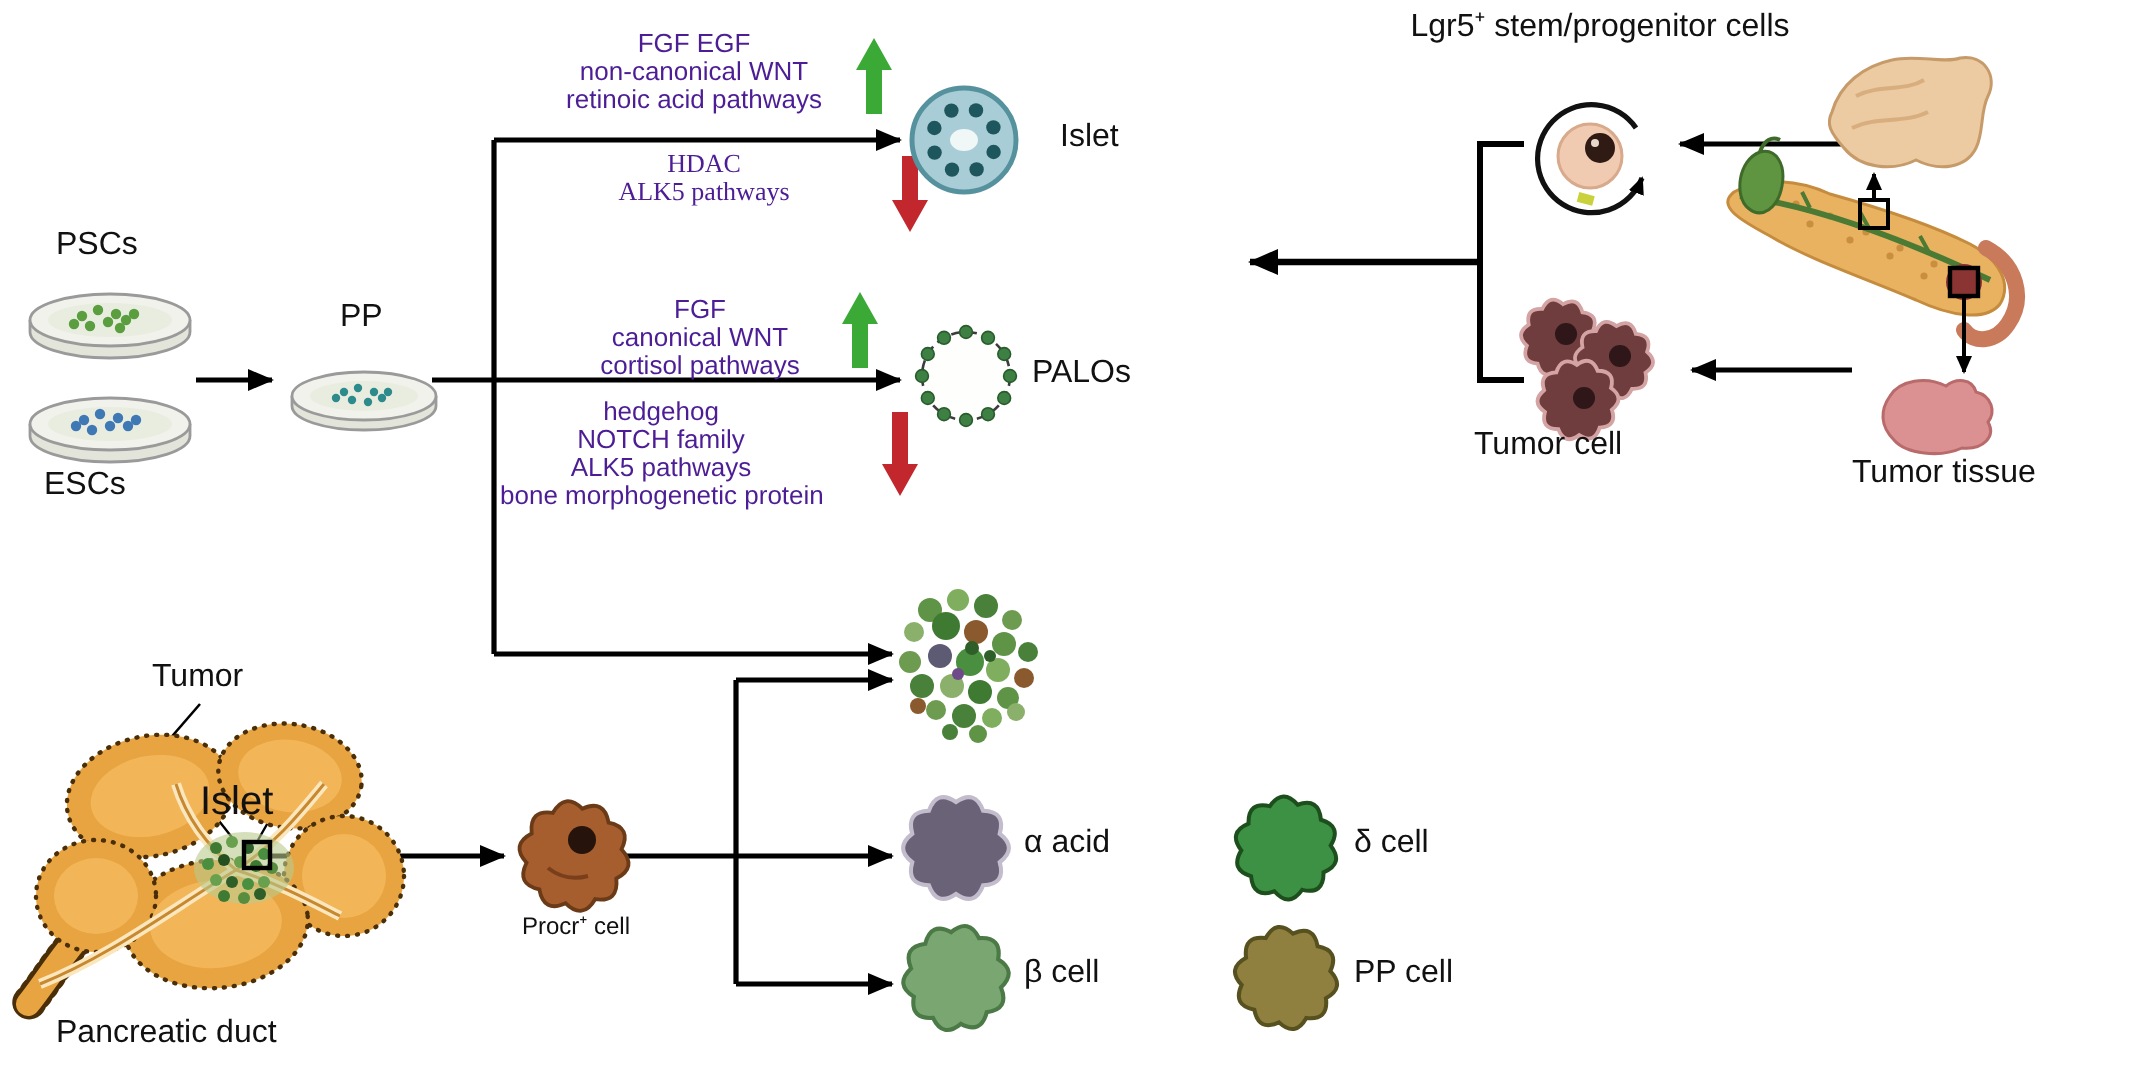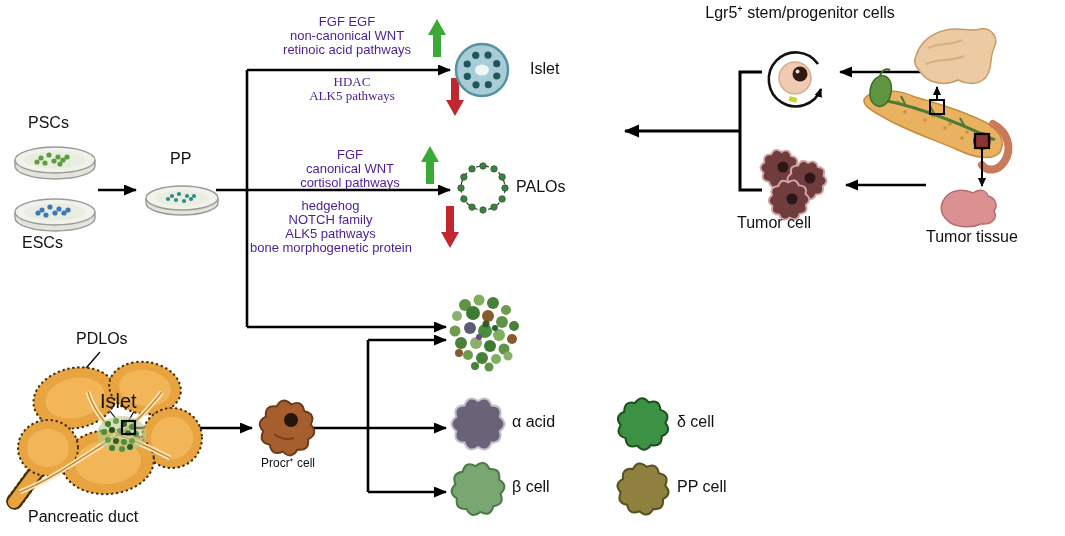--- a/index.html
+++ b/index.html
@@ -319,16 +319,16 @@
 
   <div class="lbl" style="left:512px;top:413px;">α acid</div>
   <div class="lbl" style="left:677px;top:413px;">δ cell</div>
   <div class="lbl" style="left:512px;top:478px;">β cell</div>
   <div class="lbl" style="left:677px;top:478px;">PP cell</div>
   <div class="lbl md ctr" style="left:238px;top:454px;width:100px;">Procr⁺ cell</div>
 
   <div class="lbl" style="left:737px;top:214px;">Tumor cell</div>
   <div class="lbl" style="left:926px;top:228px;">Tumor tissue</div>
 
-  <div class="lbl" style="left:76px;top:330px;">PDLOs</div>
+  <div class="lbl" style="left:76px;top:330px;">Tumor</div>
   <div class="lbl sm" style="left:100px;top:390px;">Islet</div>
   <div class="lbl" style="left:28px;top:508px;">Pancreatic duct</div>
 </div>
 
 </body></html>

